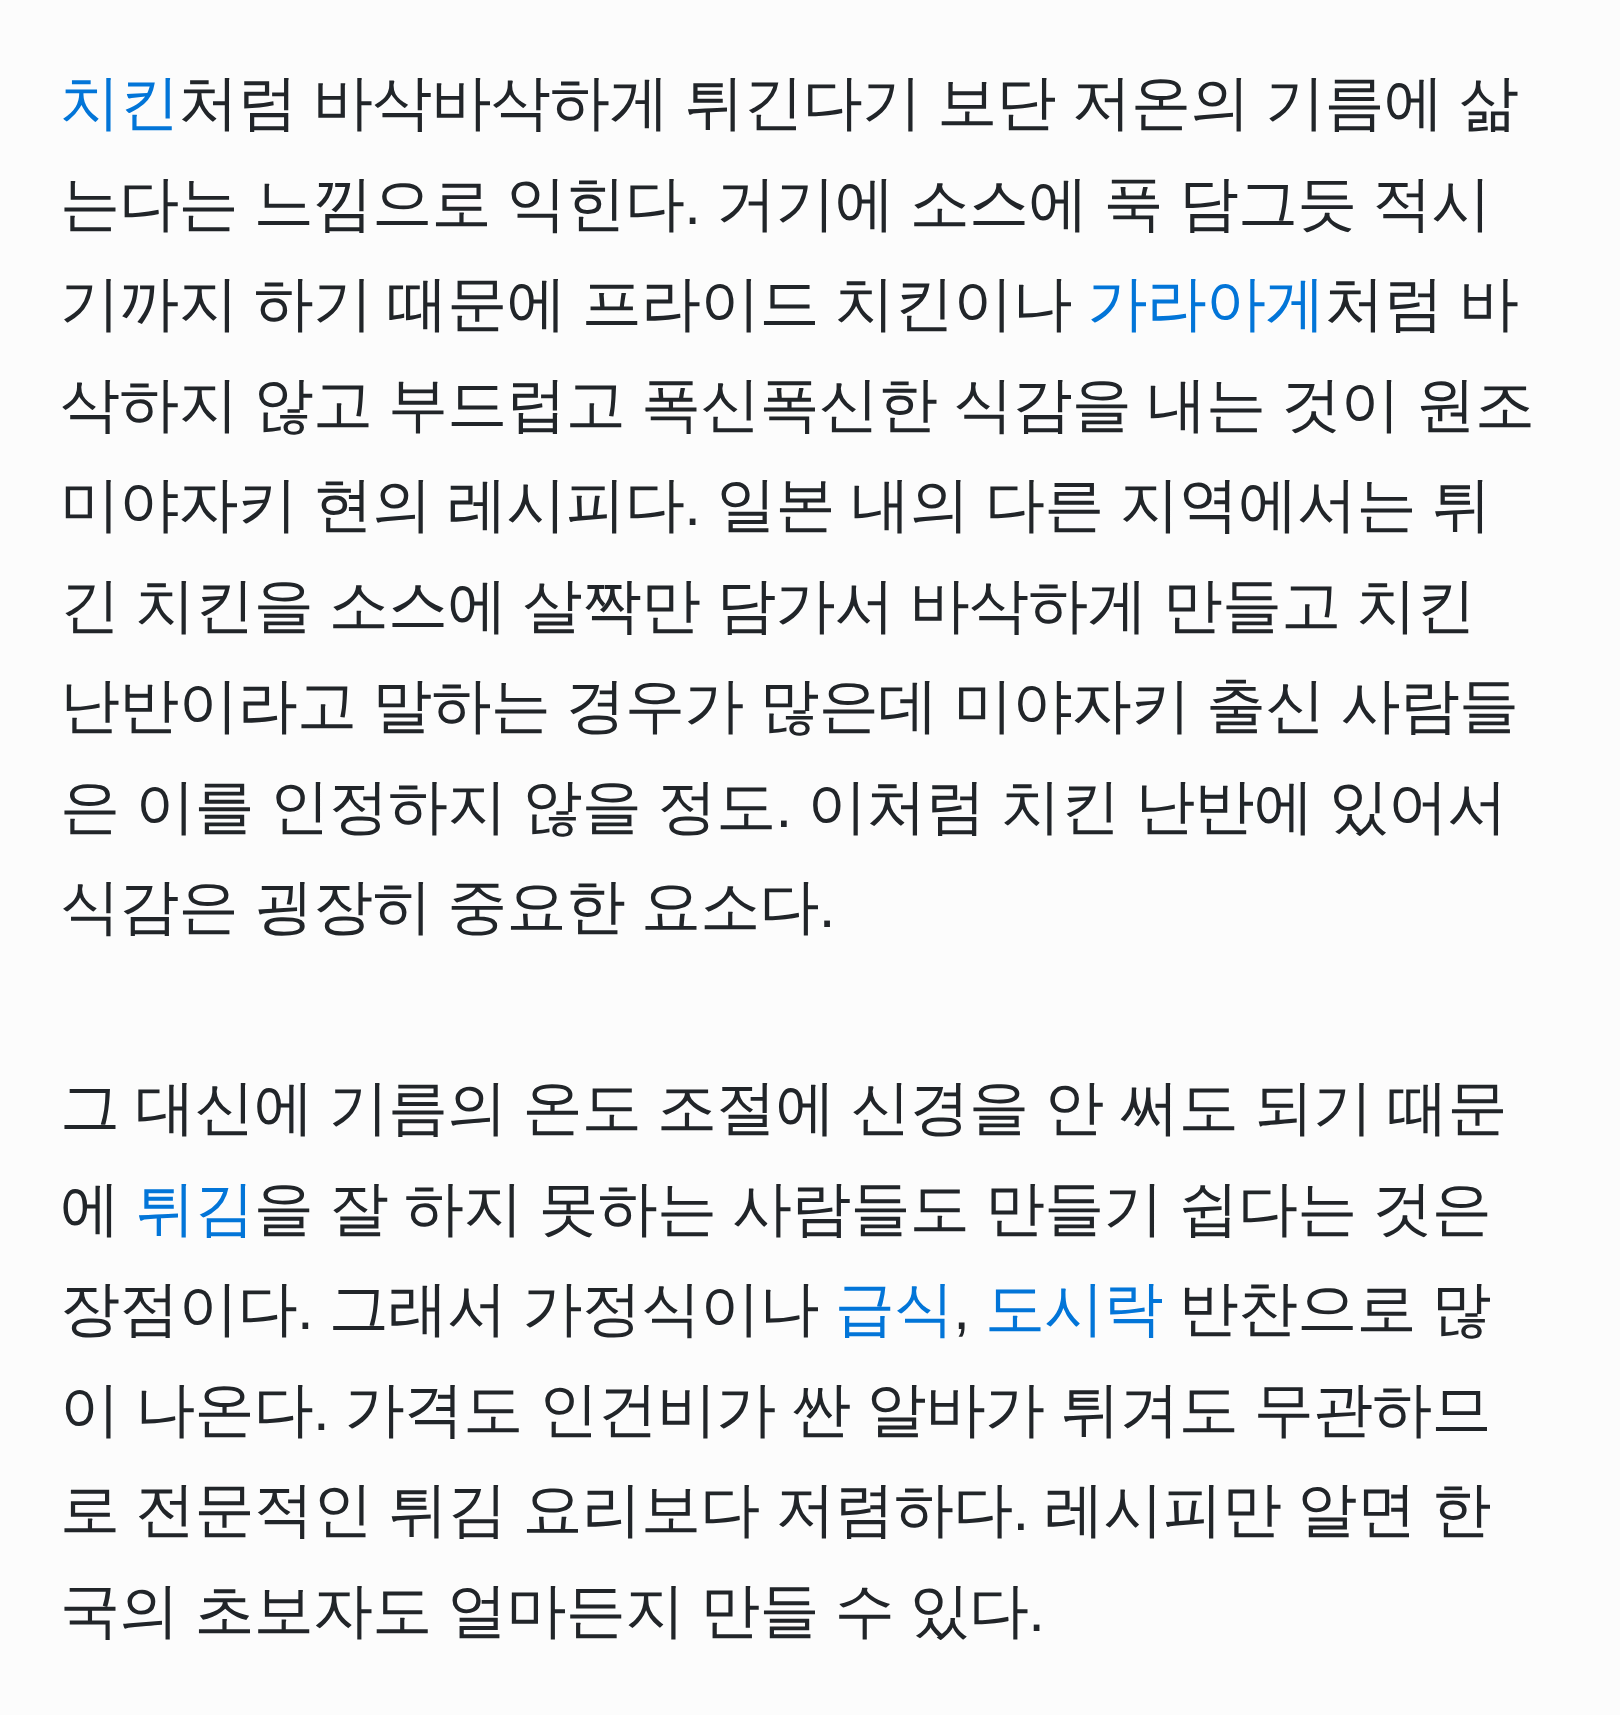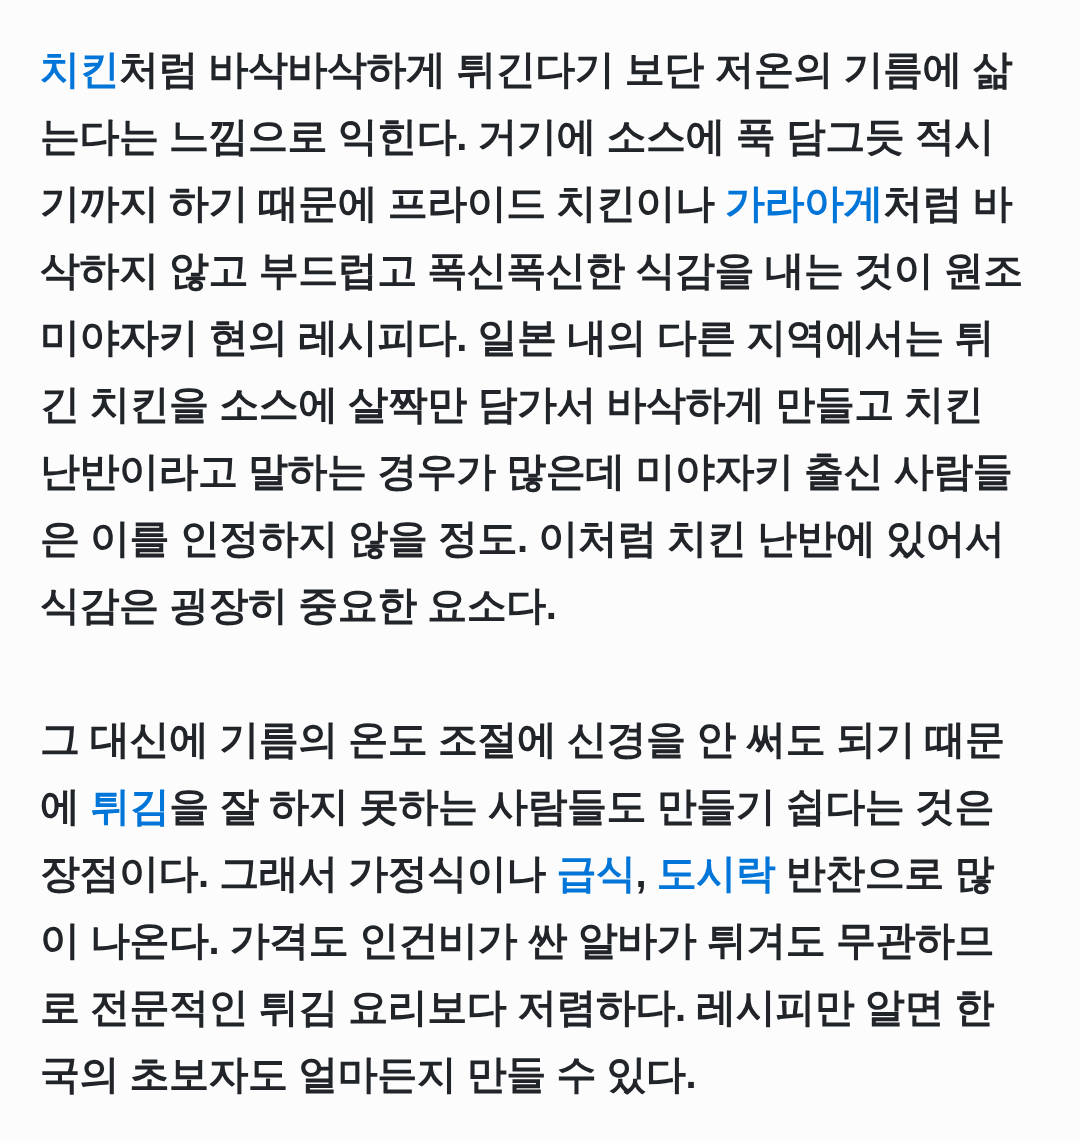--- a/index.html
+++ b/index.html
@@ -12,21 +12,21 @@
     overflow: hidden;
     background: #fcfcfc;
   }
   .article {
     box-sizing: border-box;
     width: 1072px;
     padding: 36px 40px 0 40px;
     font-family: "Liberation Sans", sans-serif;
     font-size: 40px;
     line-height: 67px;
-    font-weight: 700;
+    font-weight: 400;
     color: #212529;
     word-break: break-all;
     overflow-wrap: break-word;
     letter-spacing: -0.5px;
   }
   .article p {
     margin: 0 0 67px 0;
   }
   a.wiki-link {
     color: #0275d8;

